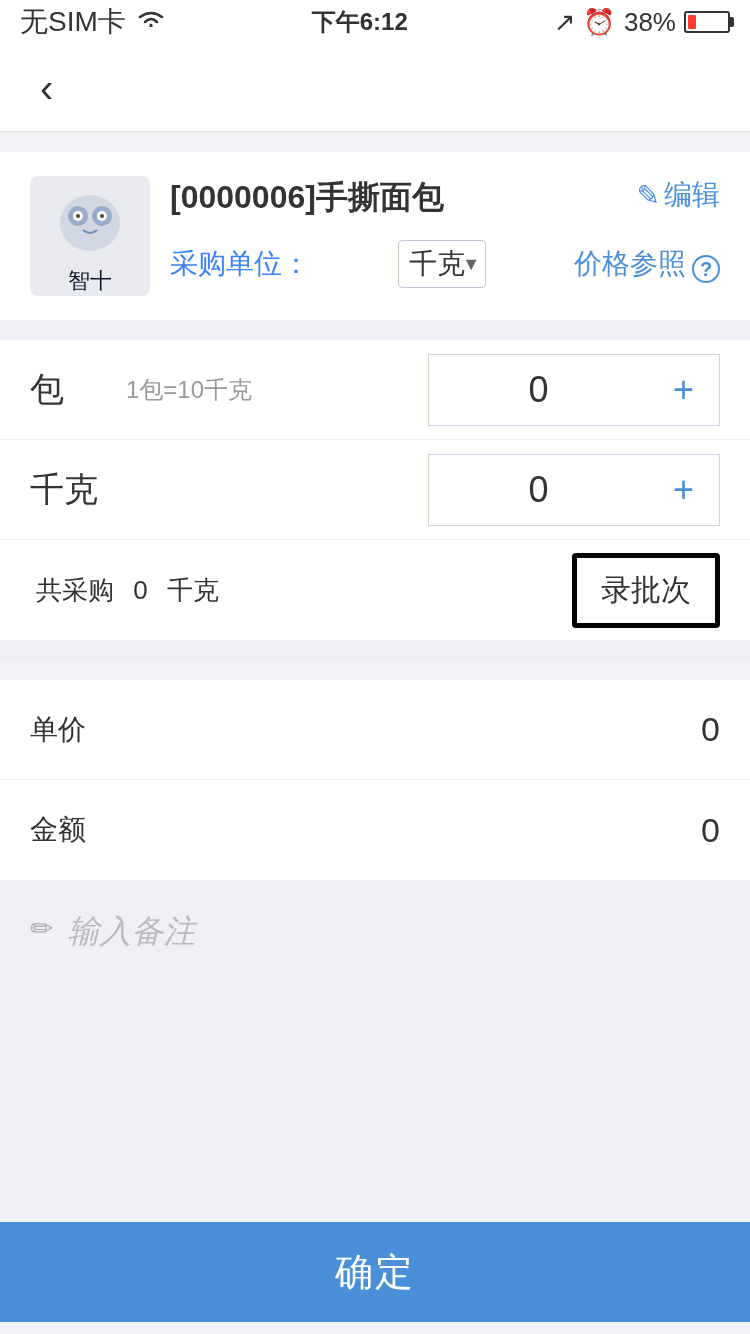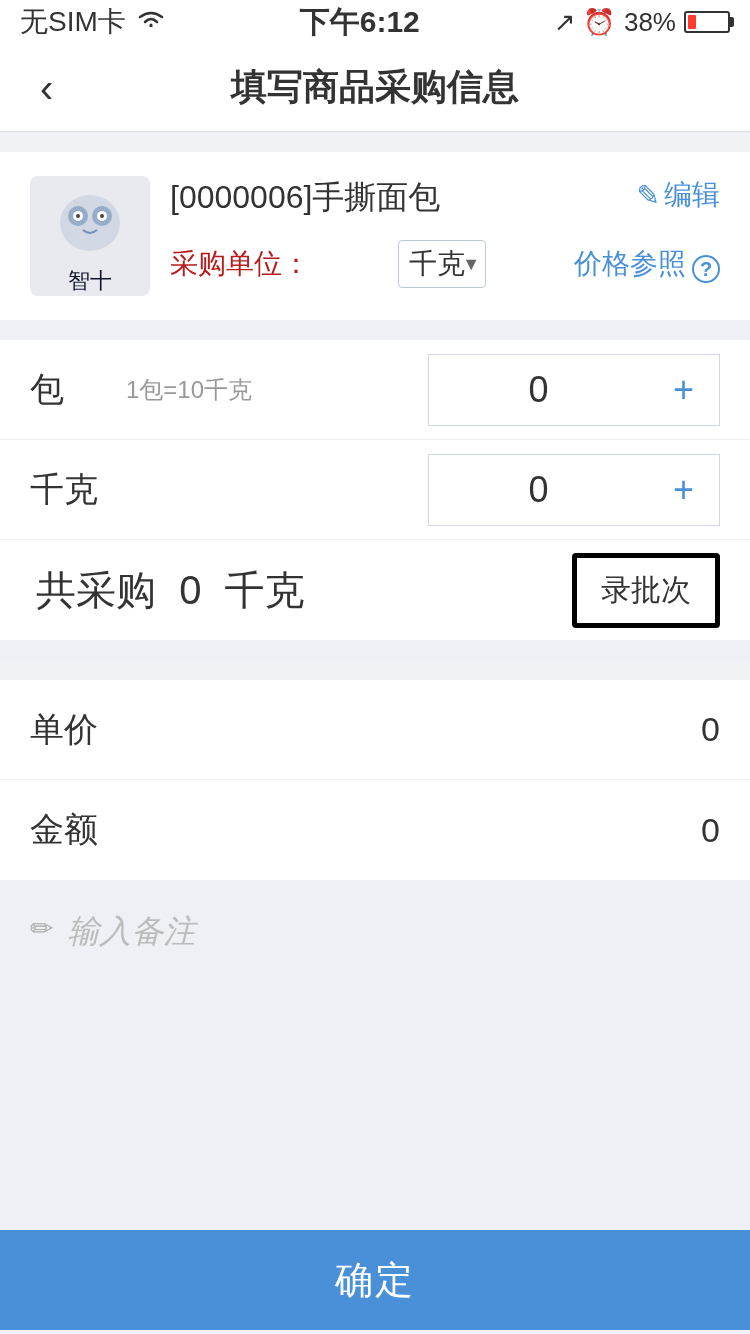--- a/index.html
+++ b/index.html
@@ -18,21 +18,21 @@
       height: 44px;
       background: #fff;
       display: flex;
       align-items: center;
       justify-content: space-between;
       padding: 0 20px;
       font-size: 28px;
       font-weight: 500;
     }
     .status-left { display: flex; align-items: center; gap: 10px; }
-    .status-center { font-size: 30px; font-weight: 600; }
+    .status-center { font-size: 24px; font-weight: 600; }
     .status-right { display: flex; align-items: center; gap: 8px; font-size: 26px; }
     .battery-icon {
       width: 46px; height: 22px; border: 2px solid #333; border-radius: 3px;
       position: relative; display: inline-flex; align-items: center; padding: 2px;
     }
     .battery-icon::after {
       content: ''; position: absolute; right: -6px; top: 50%;
       transform: translateY(-50%); width: 4px; height: 10px;
       background: #333; border-radius: 0 2px 2px 0;
     }
@@ -95,38 +95,38 @@
       flex: 1;
     }
     .product-title-row {
       display: flex;
       justify-content: space-between;
       align-items: flex-start;
     }
     .product-name {
       font-size: 32px;
       color: #333;
-      font-weight: 400;
+      font-weight: 700;
     }
     .edit-link {
       color: #4a90d9;
       font-size: 28px;
       display: flex;
       align-items: center;
       gap: 4px;
       cursor: pointer;
       white-space: nowrap;
     }
     .unit-row {
       margin-top: 20px;
       display: flex;
       justify-content: space-between;
       align-items: center;
     }
-    .unit-label { font-size: 28px; color: #b91c1c; }
+    .unit-label { font-size: 28px; color: #3b82f6; }
     .unit-select {
       border: 1px solid #c0c8d8;
       border-radius: 4px;
       padding: 4px 20px 4px 10px;
       font-size: 28px;
       color: #333;
       background: #fff;
       appearance: none;
       position: relative;
       display: inline-flex;
@@ -223,21 +223,21 @@
     
     .total-row {
       background: #fff;
       display: flex;
       align-items: center;
       justify-content: space-between;
       padding: 0 30px;
       height: 100px;
     }
     .total-text {
-      font-size: 40px;
+      font-size: 26px;
       color: #333;
     }
     .total-text span { margin: 0 6px; }
     .batch-btn {
       border: 5px solid #000000;
       border-radius: 4px;
       padding: 12px 24px;
       font-size: 30px;
       color: #333;
       background: #fff;
@@ -252,21 +252,21 @@
     .info-row {
       display: flex;
       align-items: center;
       justify-content: space-between;
       padding: 0 30px;
       height: 100px;
       border-bottom: 1px solid #eee;
     }
     .info-row:last-child { border-bottom: none; }
     .info-label {
-      font-size: 34px;
+      font-size: 28px;
       color: #333;
     }
     .info-value {
       font-size: 34px;
       color: #333;
     }
 
     
     .notes-section {
       background: #eef0f5;
@@ -291,21 +291,21 @@
     
     .bottom-fill {
       background: #eef0f5;
       flex: 1;
       min-height: 300px;
     }
 
     
     .confirm-btn {
       position: fixed;
-      bottom: 4px;
+      bottom: 12px;
       left: 0;
       width: 750px;
       height: 100px;
       background: #4a90d9;
       color: #fff;
       font-size: 38px;
       font-weight: 500;
       display: flex;
       align-items: center;
       justify-content: center;
@@ -340,21 +340,20 @@
       <span>⏰</span>
       <span>38%</span>
       <span class="battery-icon">
         <span class="battery-fill"></span>
       </span>
     </div>
   </div>
 
   <div class="nav-bar">
     <span class="nav-back">‹</span>
-    <span class="nav-title">填写商品采购信息</span>
   </div>
 
   <div class="product-card">
     <div class="product-image">
       <div class="product-image-inner">
         
         <svg width="80" height="80" viewBox="0 0 80 80">
           <ellipse cx="40" cy="45" rx="30" ry="28" fill="#b0bcd0" opacity="0.4"></ellipse>
           <circle cx="28" cy="38" r="10" fill="#7090b8" opacity="0.6"></circle>
           <circle cx="52" cy="38" r="10" fill="#7090b8" opacity="0.6"></circle>

